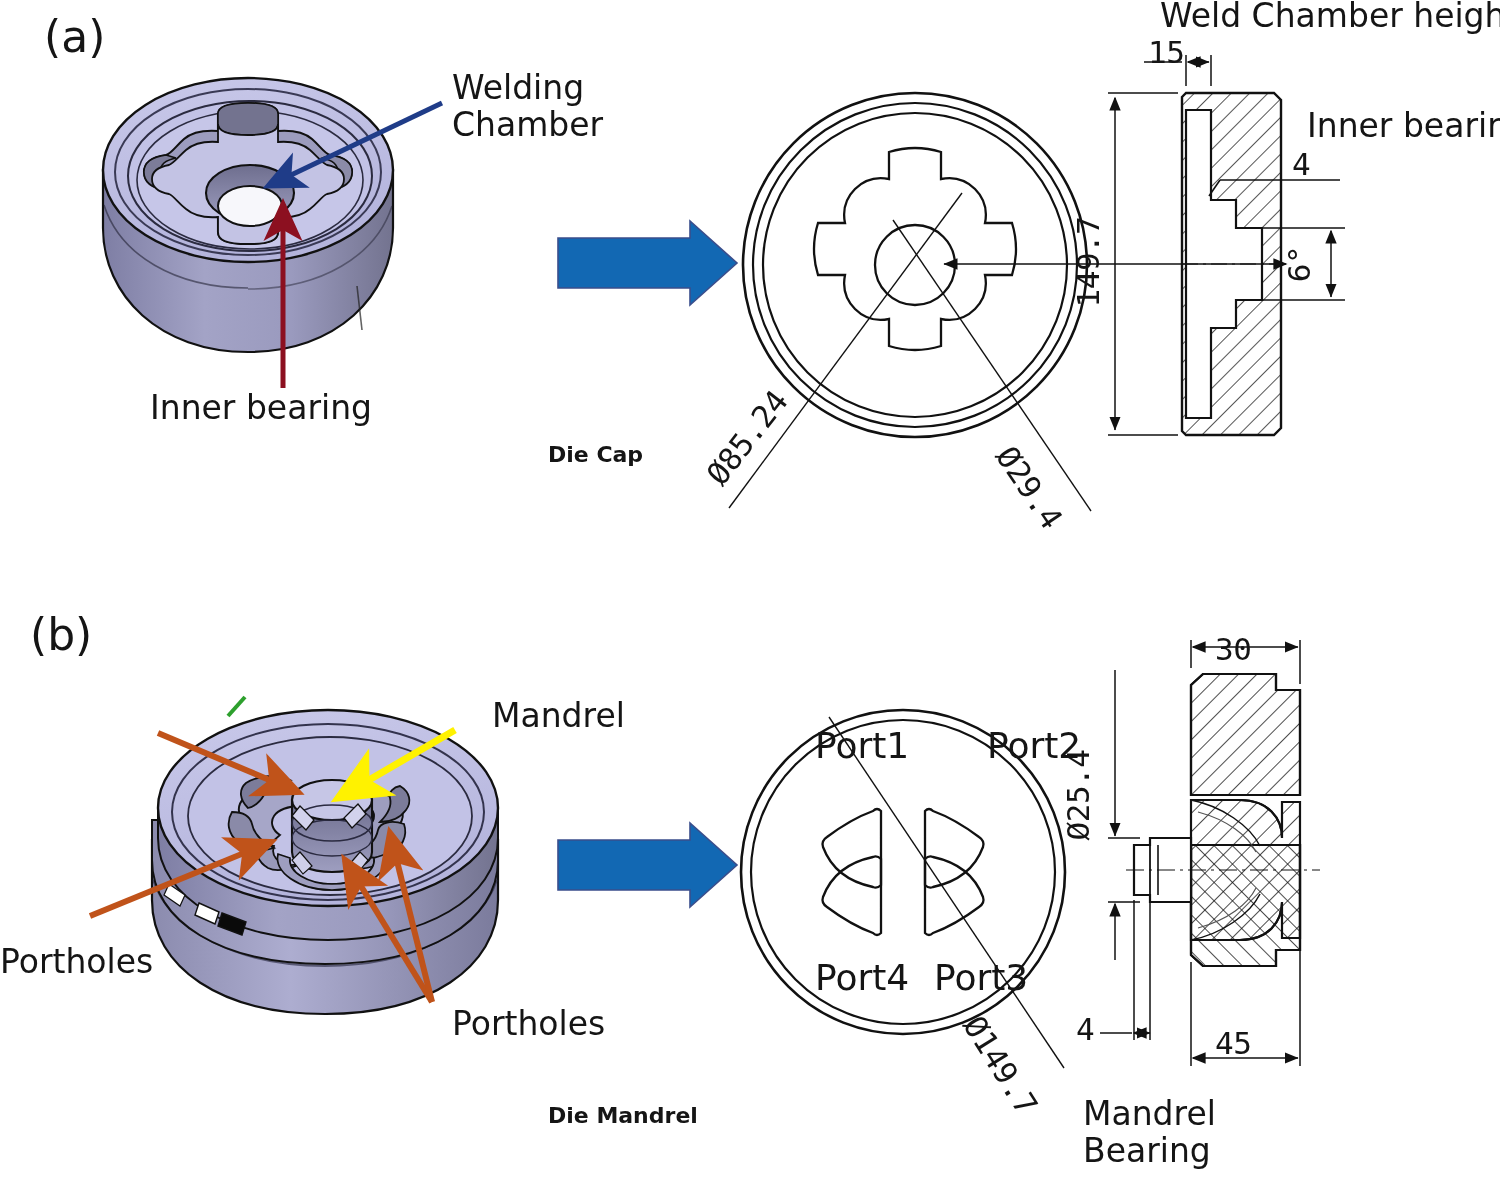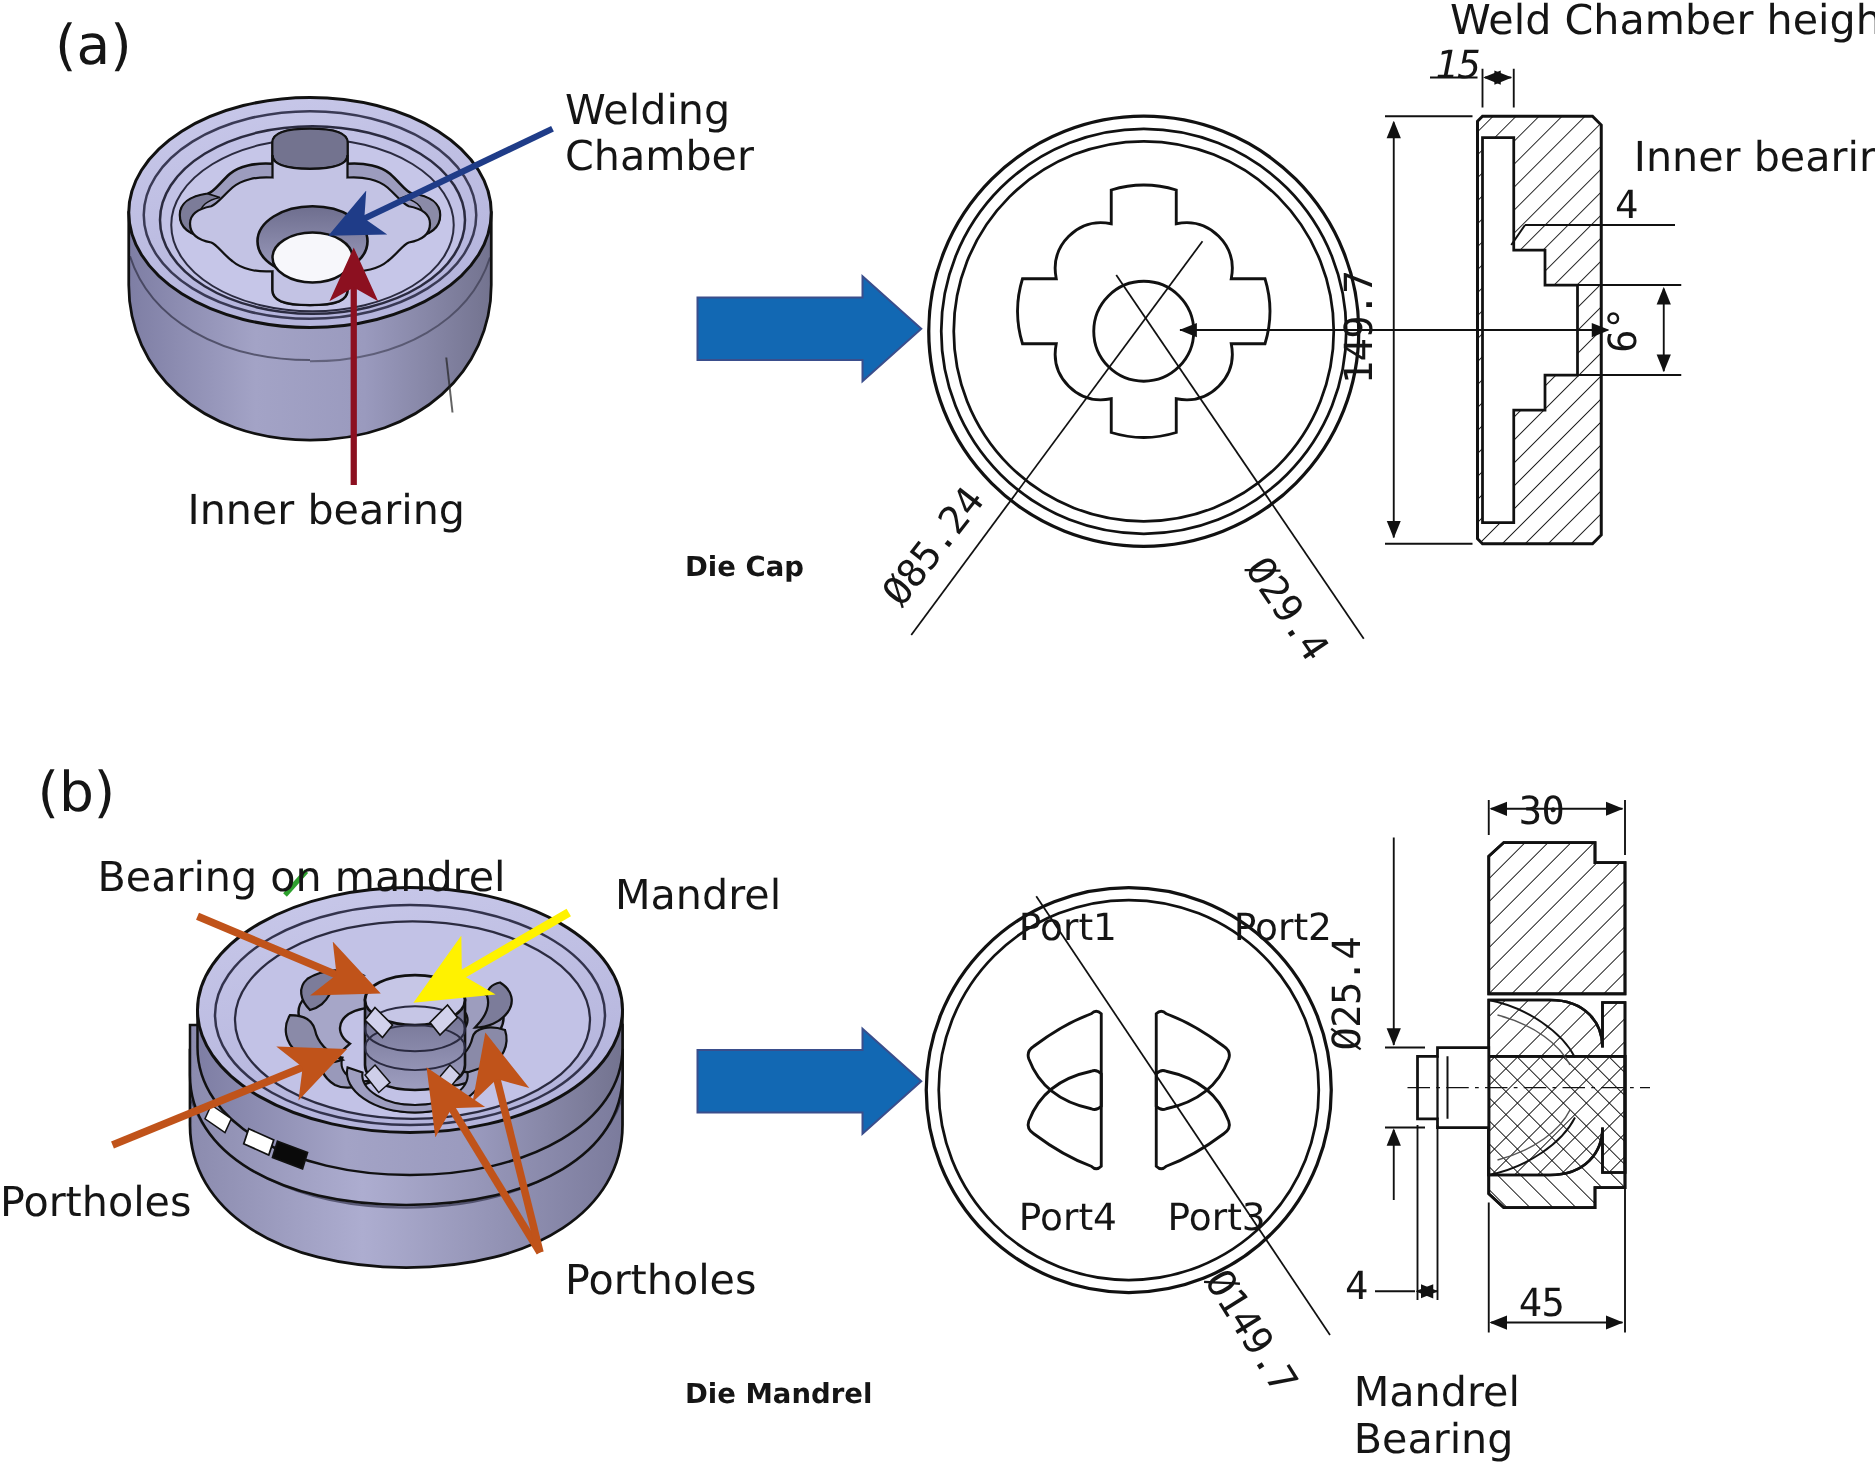--- a/index.html
+++ b/index.html
@@ -2,21 +2,21 @@
 <html><head>
 <meta charset="utf-8">
 <style>
   html,body{margin:0;padding:0;background:#ffffff;}
   body{width:1500px;height:1185px;position:relative;overflow:hidden;
        font-family:"DejaVu Sans","Liberation Sans",sans-serif;color:#111;}
   .stage{position:absolute;left:0;top:0;width:1500px;height:1185px;}
   .lbl{position:absolute;white-space:pre;line-height:1.12;color:#151515;}
   .panel-tag{font-size:44px;}
   .anno{font-size:33px;}
-  .anno-sm{font-size:30px;}
+  .anno-sm{font-size:36px;}
   .bold-title{font-size:22px;font-weight:bold;}
   .dim{font-family:"DejaVu Sans Mono","Liberation Mono",monospace;font-size:31px;letter-spacing:-0.5px;}
   svg{position:absolute;left:0;top:0;overflow:visible;}
 </style>
 </head>
 <body>
 
 <div class="stage">
 
   <svg width="1500" height="1185">
@@ -326,28 +326,27 @@
   <div class="lbl bold-title" style="left:548px;top:443px;">Die Cap</div>
 
   <div class="lbl dim" style="left:1088px;top:262px;transform:translate(-50%,-50%) rotate(-90deg);">149.7</div>
 
   <div class="lbl dim" style="left:700px;top:470px;transform-origin:0 0;transform:rotate(-52deg);">Ø85.24</div>
 
   <div class="lbl dim" style="left:1018px;top:440px;transform-origin:0 0;transform:rotate(56deg);">Ø29.4</div>
 
 
   <div class="lbl anno" style="left:1160px;top:-2px;">Weld Chamber height</div>
-  <div class="lbl dim" style="left:1148px;top:35px;font-style:italic;">15</div>
+  <div class="lbl dim" style="left:1148px;top:35px;">15</div>
   <div class="lbl anno" style="left:1307px;top:108px;">Inner bearing</div>
   <div class="lbl dim" style="left:1292px;top:147px;">4</div>
   <div class="lbl dim" style="left:1299px;top:264px;transform:translate(-50%,-50%) rotate(-90deg);">6°</div>
 
   <div class="lbl panel-tag" style="left:30px;top:610px;">(b)</div>
 
-  <div class="lbl anno" style="left:78px;top:684px;">Bearing on mandrel</div>
 
   <div class="lbl anno" style="left:492px;top:698px;">Mandrel</div>
 
   <div class="lbl anno" style="left:0px;top:944px;">Portholes</div>
 
   <div class="lbl anno" style="left:452px;top:1006px;">Portholes</div>
 
   <div class="lbl bold-title" style="left:508px;top:1104px;margin-left:40px;">Die Mandrel</div>
 
   <div class="lbl anno-sm" style="left:815px;top:726px;">Port1</div>

